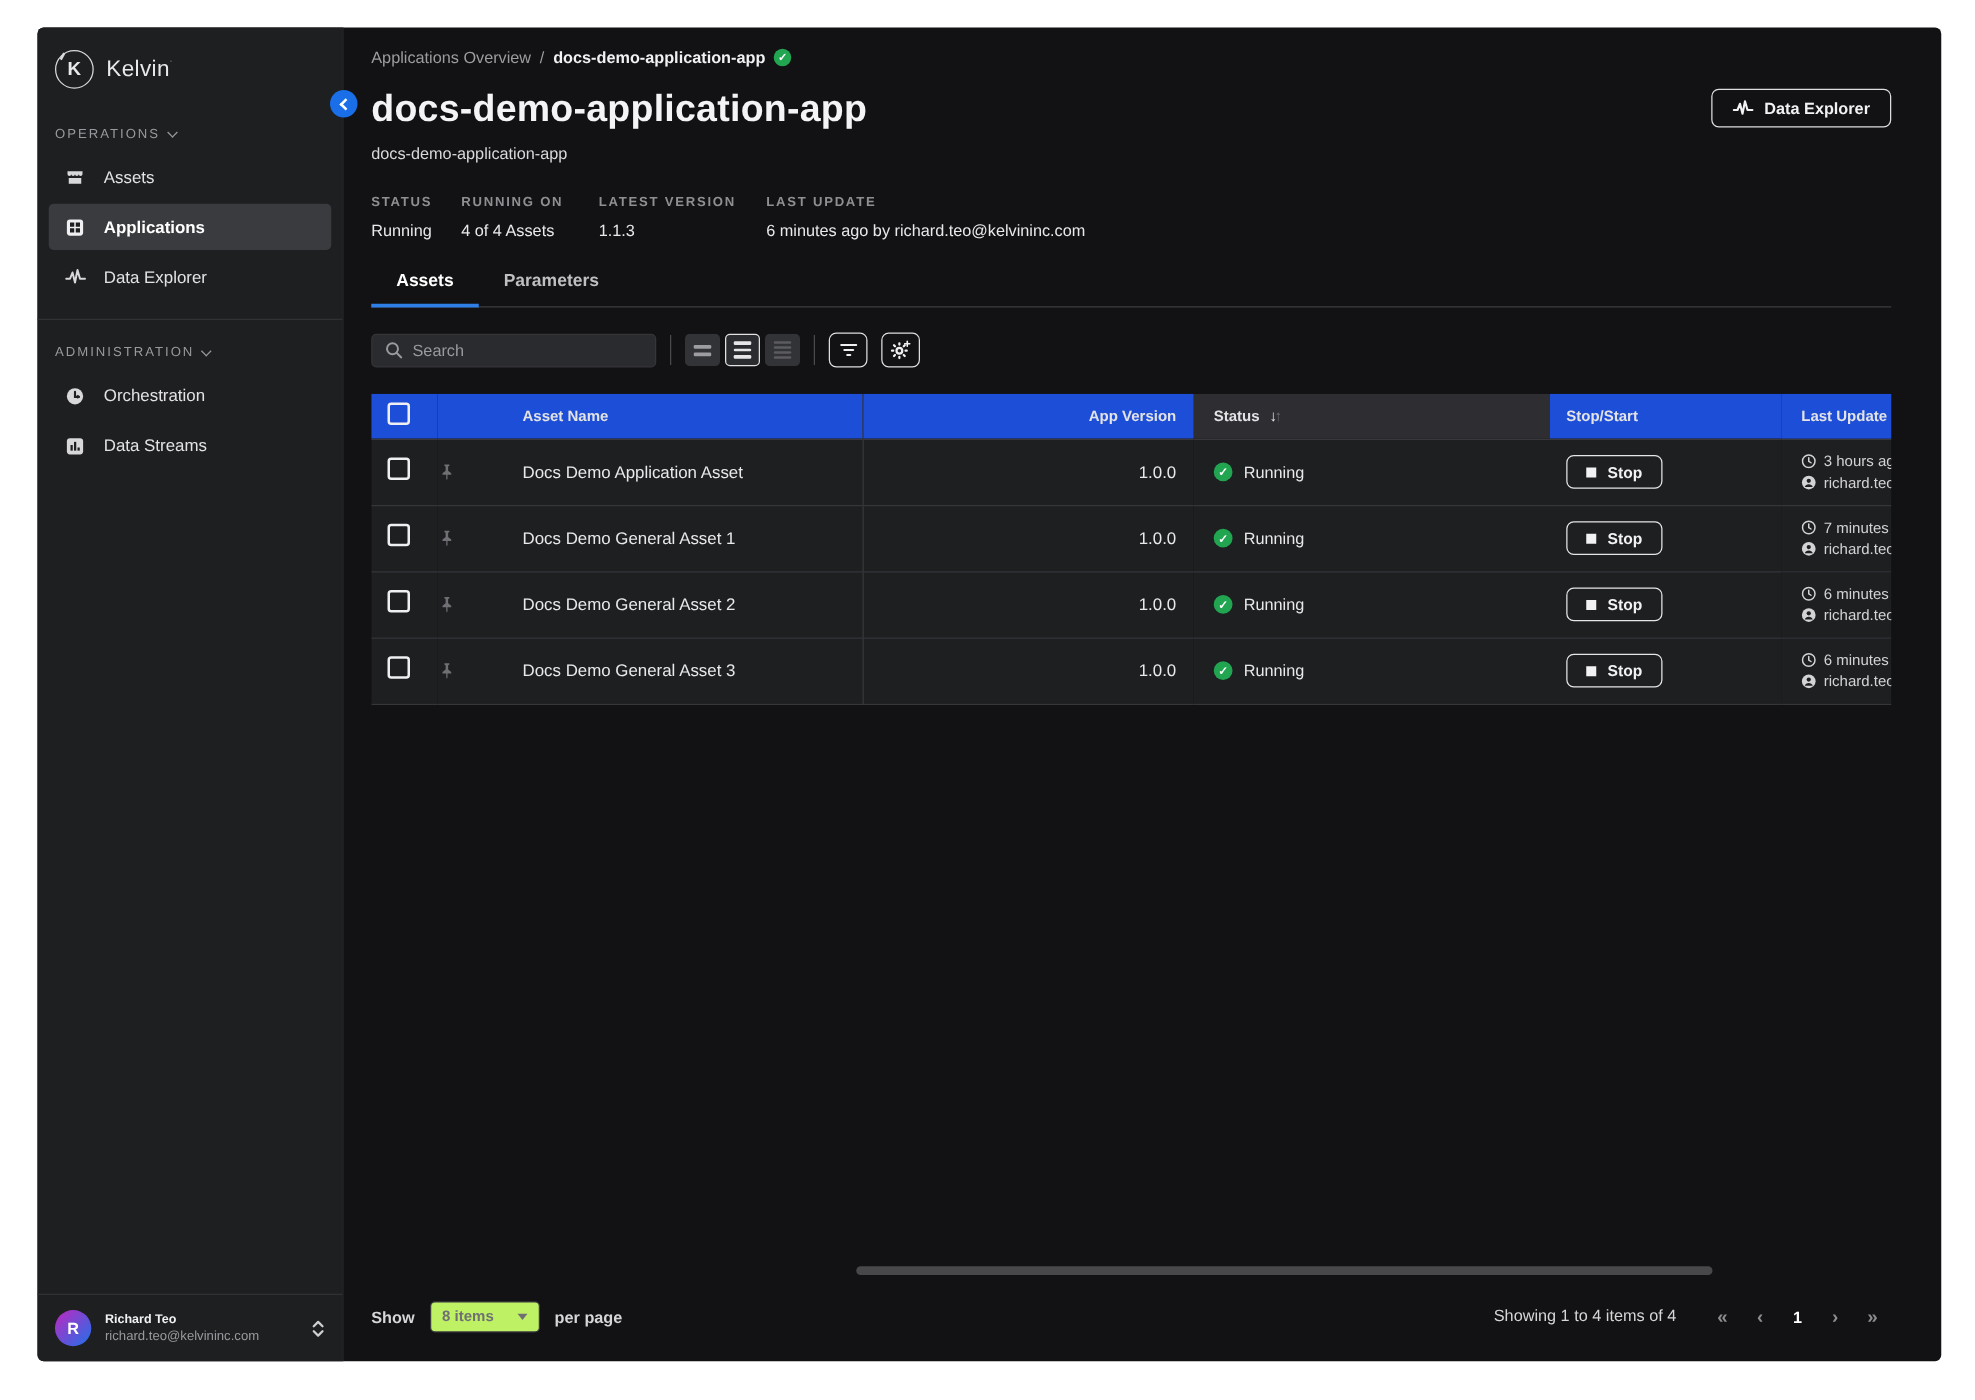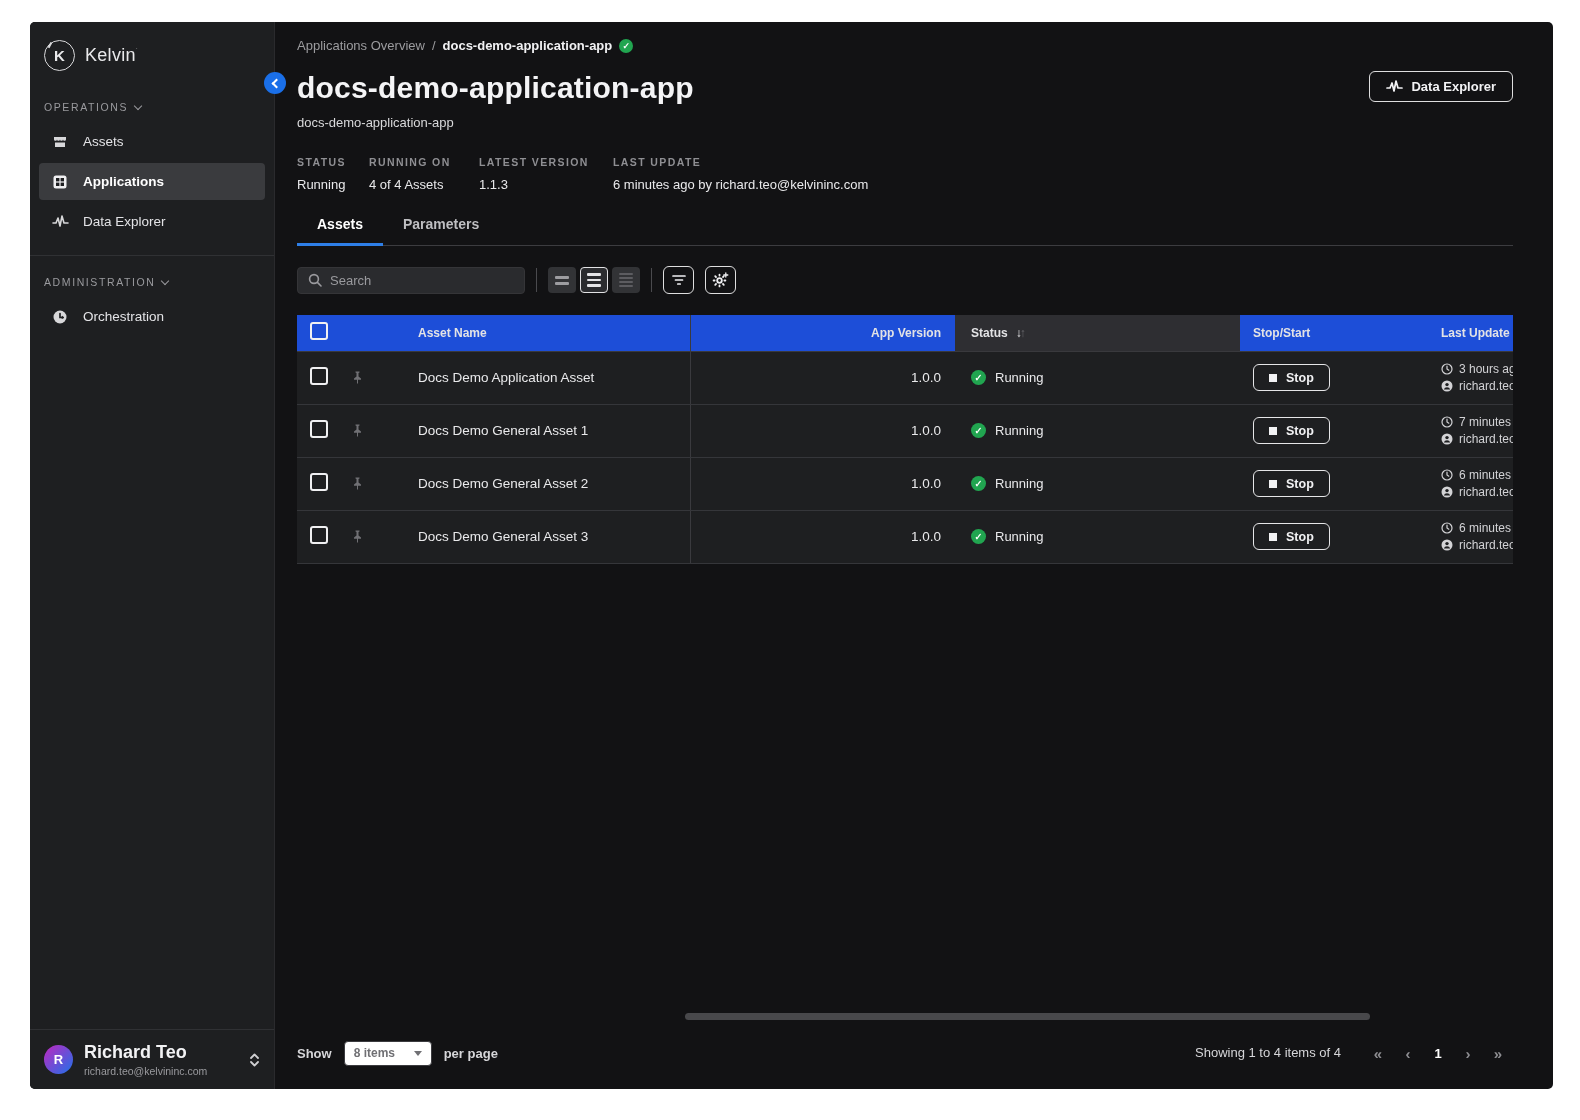--- a/index.html
+++ b/index.html
@@ -37,21 +37,21 @@
   .side-item.active { background:#3a3b3e; font-weight:bold; color:#ffffff; }
   .side-item .licon { width:18px; height:18px; flex:0 0 18px; display:flex; align-items:center; justify-content:center; }
   .side-item .grow { flex:1; }
   .side-divider { height:1px; background:#303134; margin:12px 0 14px 0; }
 
   .side-spacer { flex:1; }
   .user-box { border-top:1px solid #303134; padding:12px 14px; display:flex; align-items:center; gap:11px; }
   .avatar { width:29px; height:29px; border-radius:50%; background:linear-gradient(135deg,#b02fc4 10%,#2f6ae6 90%);
             color:#fff; font-size:13px; font-weight:bold; display:flex; align-items:center; justify-content:center; }
   .user-meta { flex:1; min-width:0; }
-  .user-name { color:#f2f2f4; font-size:18px; font-weight:bold; }
+  .user-name { color:#f2f2f4; font-size:10px; font-weight:bold; }
   .user-email { color:#9a9a9e; font-size:10.5px; margin-top:2px; white-space:nowrap; overflow:hidden; }
 
   
   .main { position:relative; flex:1; padding:16px 40px 0 22px; border-radius:0 5px 5px 0; overflow:hidden; }
 
   .breadcrumb { display:flex; align-items:center; gap:7px; font-size:13px; color:#9c9c9f; }
   .breadcrumb .crumb-current { color:#f1f1f3; font-weight:bold; }
   .badge-check { width:14px; height:14px; border-radius:50%; background:#21a550; color:#fff; font-size:9px;
                  display:inline-flex; align-items:center; justify-content:center; font-weight:bold; }
 
@@ -122,21 +122,21 @@
   .upd-line { display:flex; align-items:center; gap:6px; color:#d3d3d6; font-size:12px; line-height:17px; white-space:nowrap; }
   .th-pad { padding-left:18px !important; }
   .th-upd { padding-left:16px !important; }
 
   
   .hscroll { position:absolute; left:410px; bottom:69px; width:685px; height:7px; border-radius:4px; background:#48484b; }
   .footer { position:absolute; left:22px; right:40px; bottom:22px; height:28px;
             display:flex; align-items:center; justify-content:space-between; }
   .footer-left { display:flex; align-items:center; gap:12px; color:#d6d6d9; font-size:13px; font-weight:bold; }
   .page-size { display:flex; align-items:center; justify-content:space-between; width:88px; height:25px;
-               background:#ffffff; border:1px solid #3b3b3f; border-radius:4px; padding:0 9px;
+               background:#bef264; border:1px solid #3b3b3f; border-radius:4px; padding:0 9px;
                color:#707074; font-size:12px; cursor:default; }
   .ps-caret { width:0; height:0; border-left:4px solid transparent; border-right:4px solid transparent;
               border-top:5px solid #707074; }
   .footer-right { display:flex; gap:0; }
   .summary { color:#d6d6d9; font-size:13px; margin-right:22px; }
   .pager { display:flex; align-items:center; }
   .pg { width:30px; text-align:center; color:#8d8d91; font-size:15px; font-weight:bold; cursor:pointer; }
   .pg.current { color:#ffffff; font-size:13px; }
 
   svg { display:block; }
@@ -204,20 +204,31 @@
         <span class="licon">
           <svg width="16" height="16" viewBox="0 0 16 16">
               <circle cx="8" cy="8" r="6.5" fill="#d8d8da"></circle>
               <path d="M8 4.5v4h3.2" stroke="#1e1f21" stroke-width="1.7" fill="none" stroke-linecap="round"></path>
               <path d="M11.2 8.5l-1.4-1.2M11.2 8.5l-1.5 1" stroke="#1e1f21" stroke-width="1.2" fill="none"></path>
             </svg>
         </span>
         <span>Orchestration</span>
       </div>
 
+      <div class="side-item">
+        <span class="licon">
+          <svg width="16" height="16" viewBox="0 0 16 16">
+              <rect x="1.5" y="1.5" width="13" height="13" rx="2.5" fill="#d8d8da"></rect>
+              <rect x="4.4" y="7" width="1.8" height="4.5" fill="#1e1f21"></rect>
+              <rect x="7.2" y="4.5" width="1.8" height="7" fill="#1e1f21"></rect>
+              <rect x="10" y="9" width="1.8" height="2.5" fill="#1e1f21"></rect>
+            </svg>
+        </span>
+        <span>Data Streams</span>
+      </div>
 
 
       <div class="side-spacer"></div>
 
       <div class="user-box">
         <span class="avatar">R</span>
         <span class="user-meta">
           <div class="user-name">Richard Teo</div>
           <div class="user-email">richard.teo@kelvininc.com</div>
         </span>

